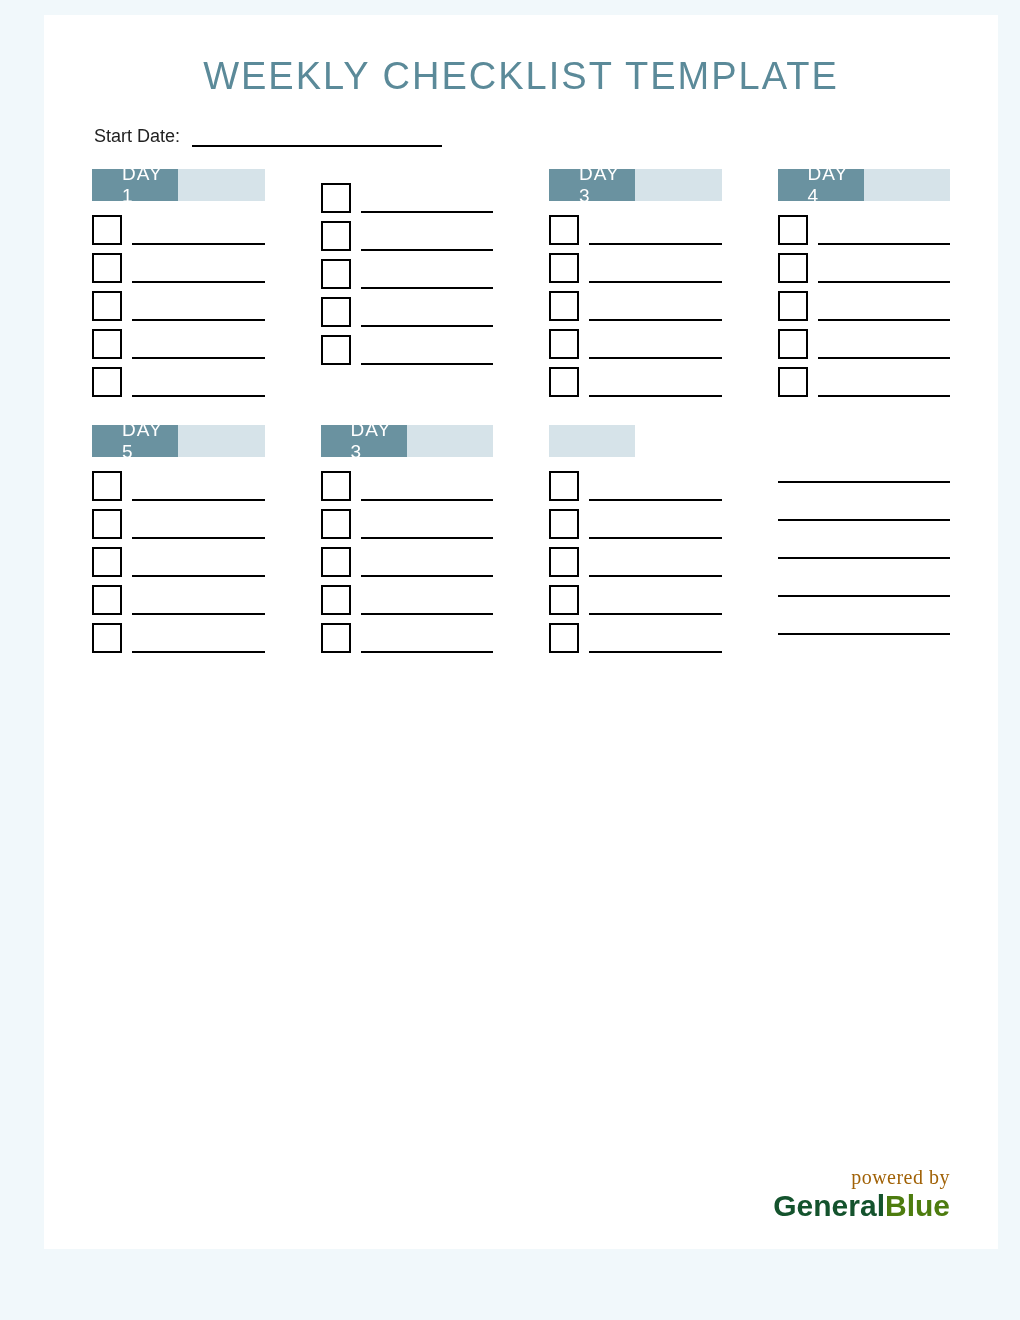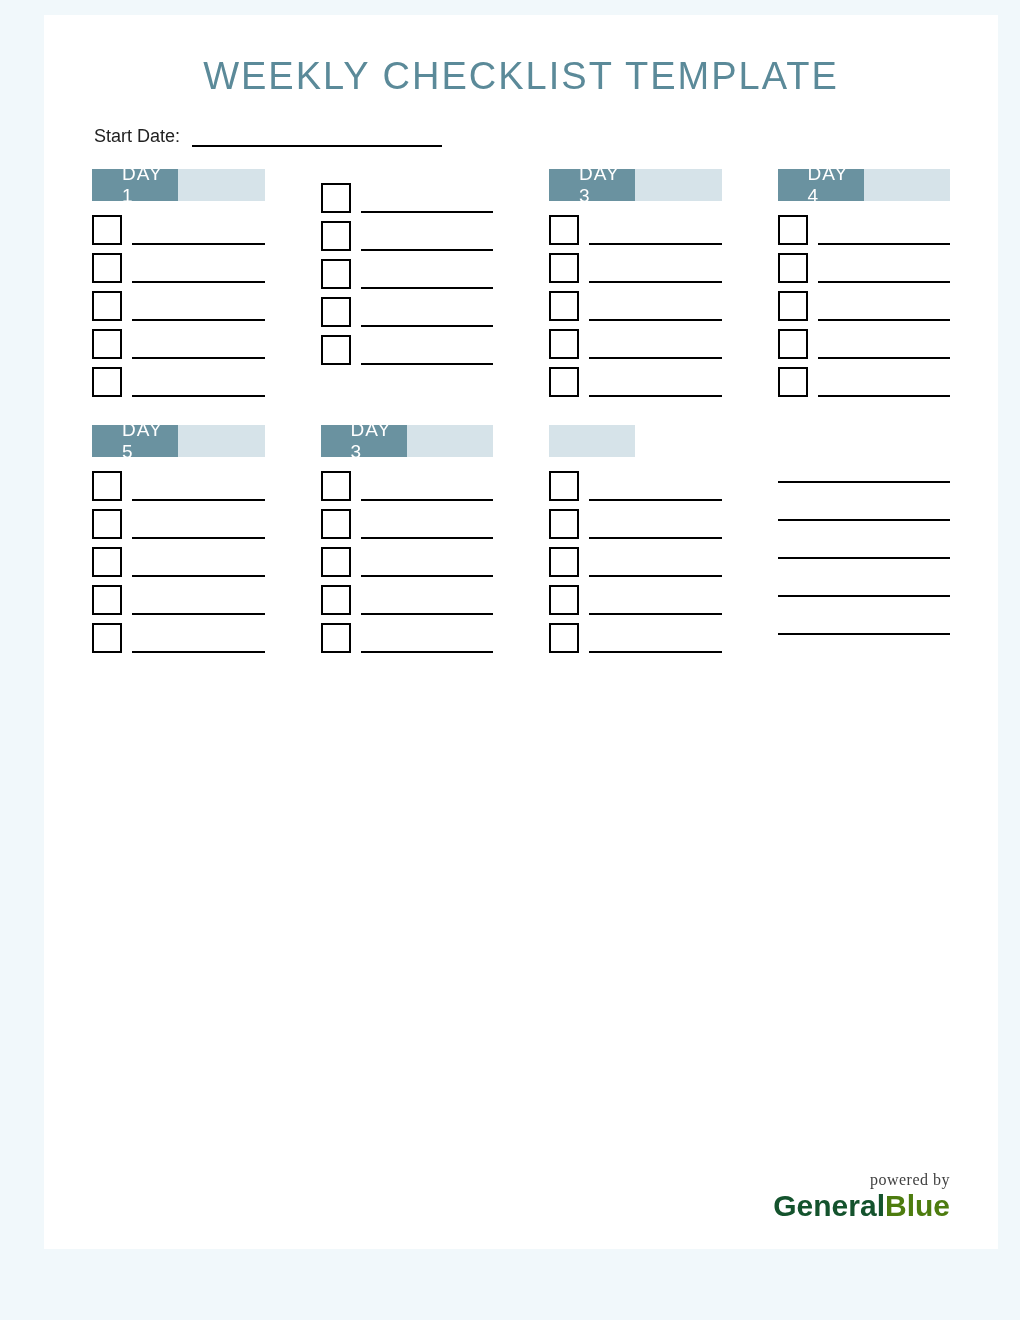--- a/index.html
+++ b/index.html
@@ -108,22 +108,22 @@
     height: 38px;
   }
   .footer {
     position: absolute;
     right: 48px;
     bottom: 28px;
     text-align: right;
   }
   .powered {
     font-family: Georgia, serif;
-    font-size: 16px;
-    color: #404040;
+    font-size: 20px;
+    color: #a16207;
     letter-spacing: 0.5px;
   }
   .brand {
     font-family: "Segoe UI", Arial, sans-serif;
     font-size: 30px;
     line-height: 1;
     margin-top: 2px;
   }
   .brand .g1 { color: #14532d; font-weight: 700; }
   .brand .g2 { color: #4d7c0f; font-weight: 600; text-align: center; }

